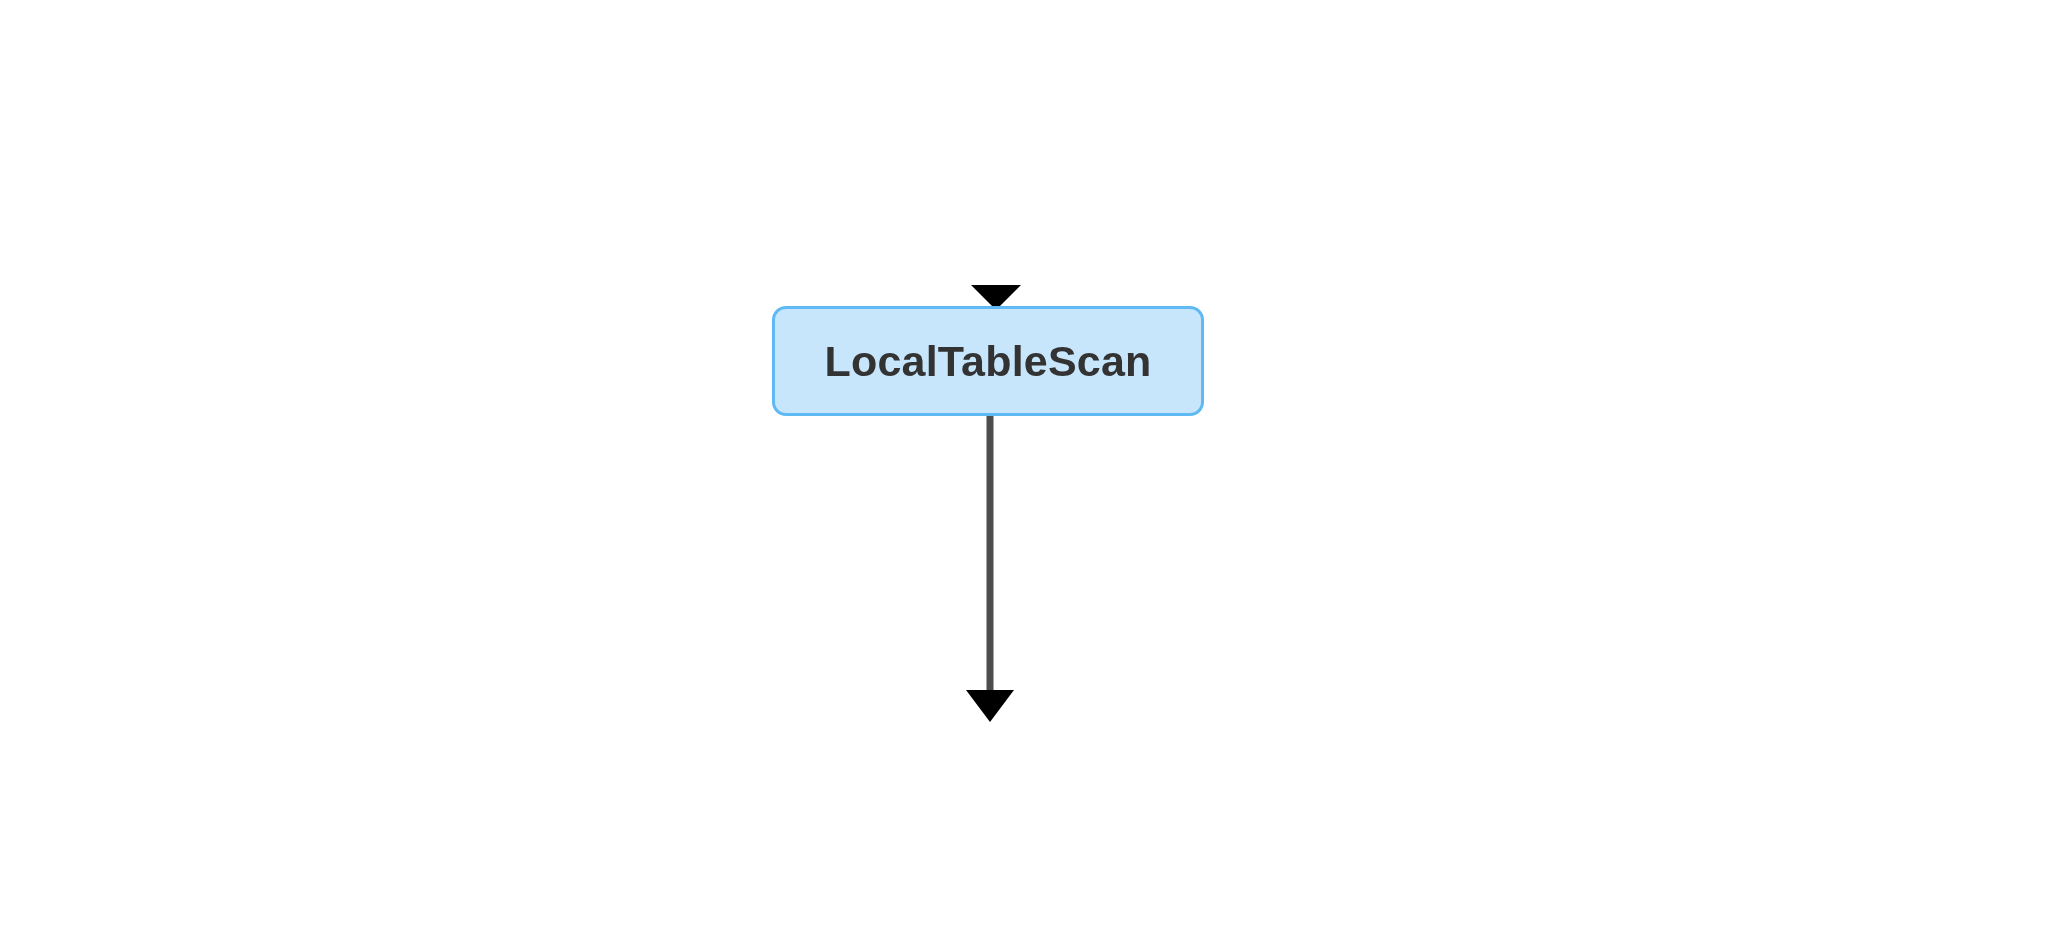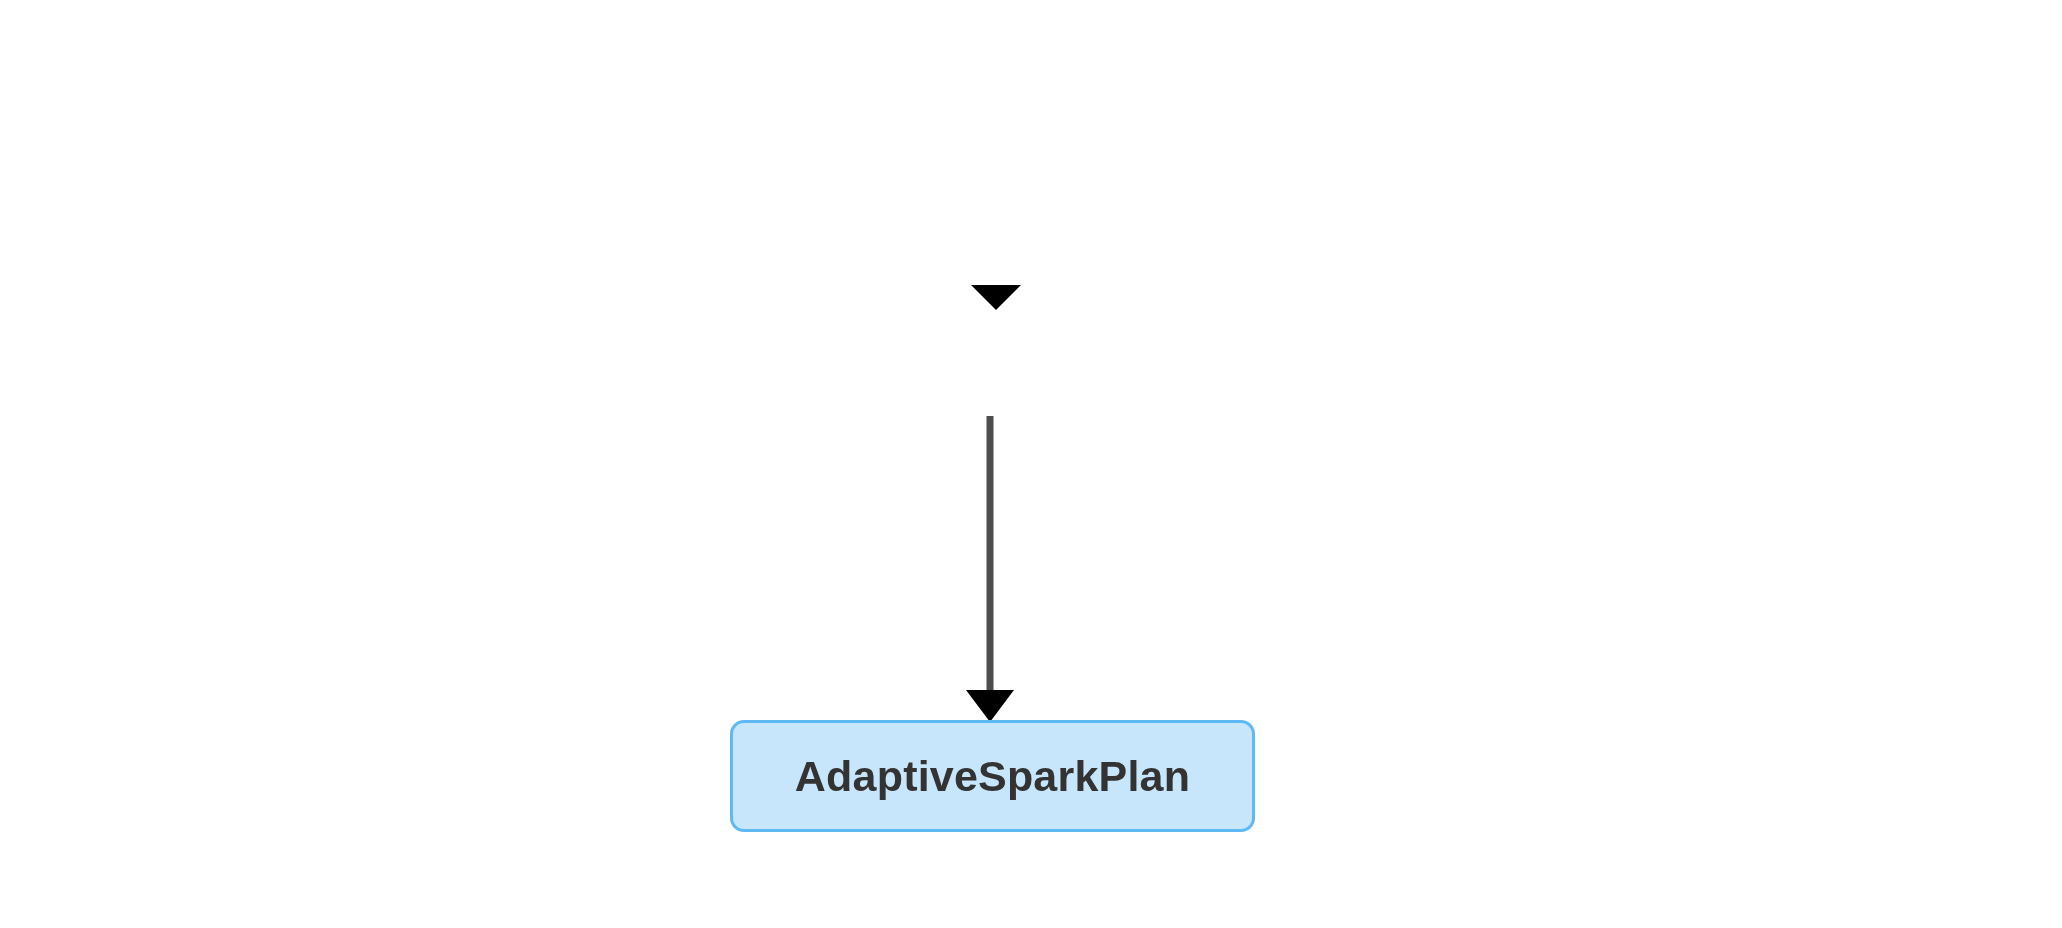--- a/index.html
+++ b/index.html
@@ -111,18 +111,18 @@
 
   <svg class="edge-svg" viewBox="0 0 2062 928" xmlns="http://www.w3.org/2000/svg">
     <g>
       <line x1="990" y1="416" x2="990" y2="690" stroke="#4d4d4d" stroke-width="7"></line>
       <polygon points="966,690 1014,690 990,722" fill="#000000"></polygon>
     </g>
   </svg>
 
   <div class="tooltip-tail"></div>
 
+  <div class="node" id="node-local-table-scan">
+    <span class="node-label">LocalTableScan</span>
+  </div>
 
-  <div class="node" id="node-adaptive-spark-plan">
-    <span class="node-label">AdaptiveSparkPlan</span>
-  </div>
 
 </div>
 
 </body></html>

